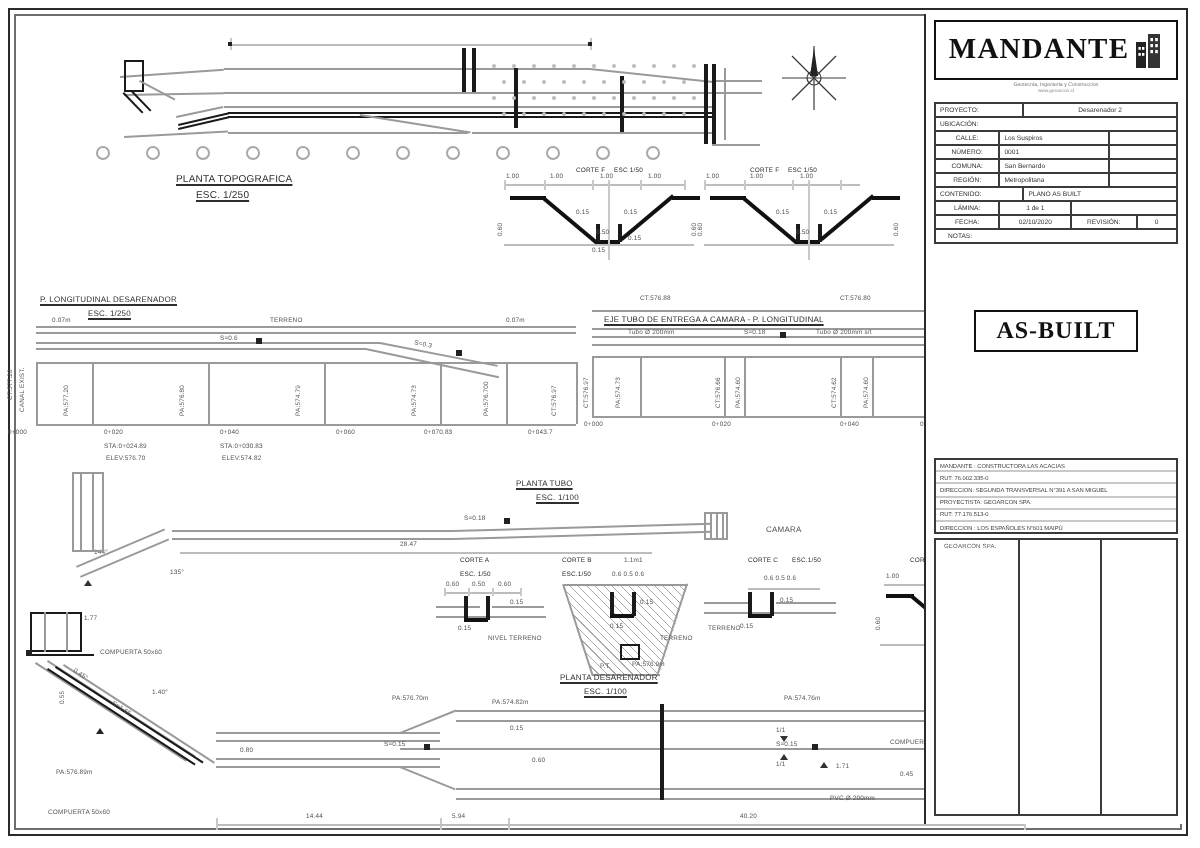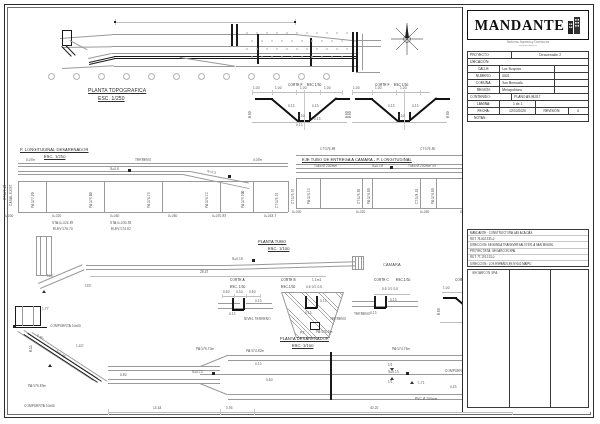--- a/index.html
+++ b/index.html
@@ -608,20 +608,23 @@
         <div class="c" style="width:26%;text-align:center">FECHA:</div>
         <div class="c" style="width:30%;text-align:center">02/10/2020</div>
         <div class="c" style="width:27%;text-align:center">REVISIÓN:</div>
         <div class="c" style="width:17%;text-align:center">0</div>
       </div>
       <div class="tb-row">
         <div class="c" style="width:100%;padding-left:6px">NOTAS:</div>
       </div>
     </div>
 
+    <div class="asbuilt">
+      <span>AS-BUILT</span>
+    </div>
 
     <div class="tb-foot">
       <div class="l">MANDANTE : CONSTRUCTORA LAS ACACIAS</div>
       <div class="l">RUT: 76.002.335-0</div>
       <div class="l">DIRECCION: SEGUNDA TRANSVERSAL N°391 A SAN MIGUEL</div>
       <div class="l">PROYECTISTA: GEOARCON SPA.</div>
       <div class="l">RUT: 77.176.513-0</div>
       <div class="l">DIRECCION : LOS ESPAÑOLES N°601 MAIPÚ</div>
     </div>
 

